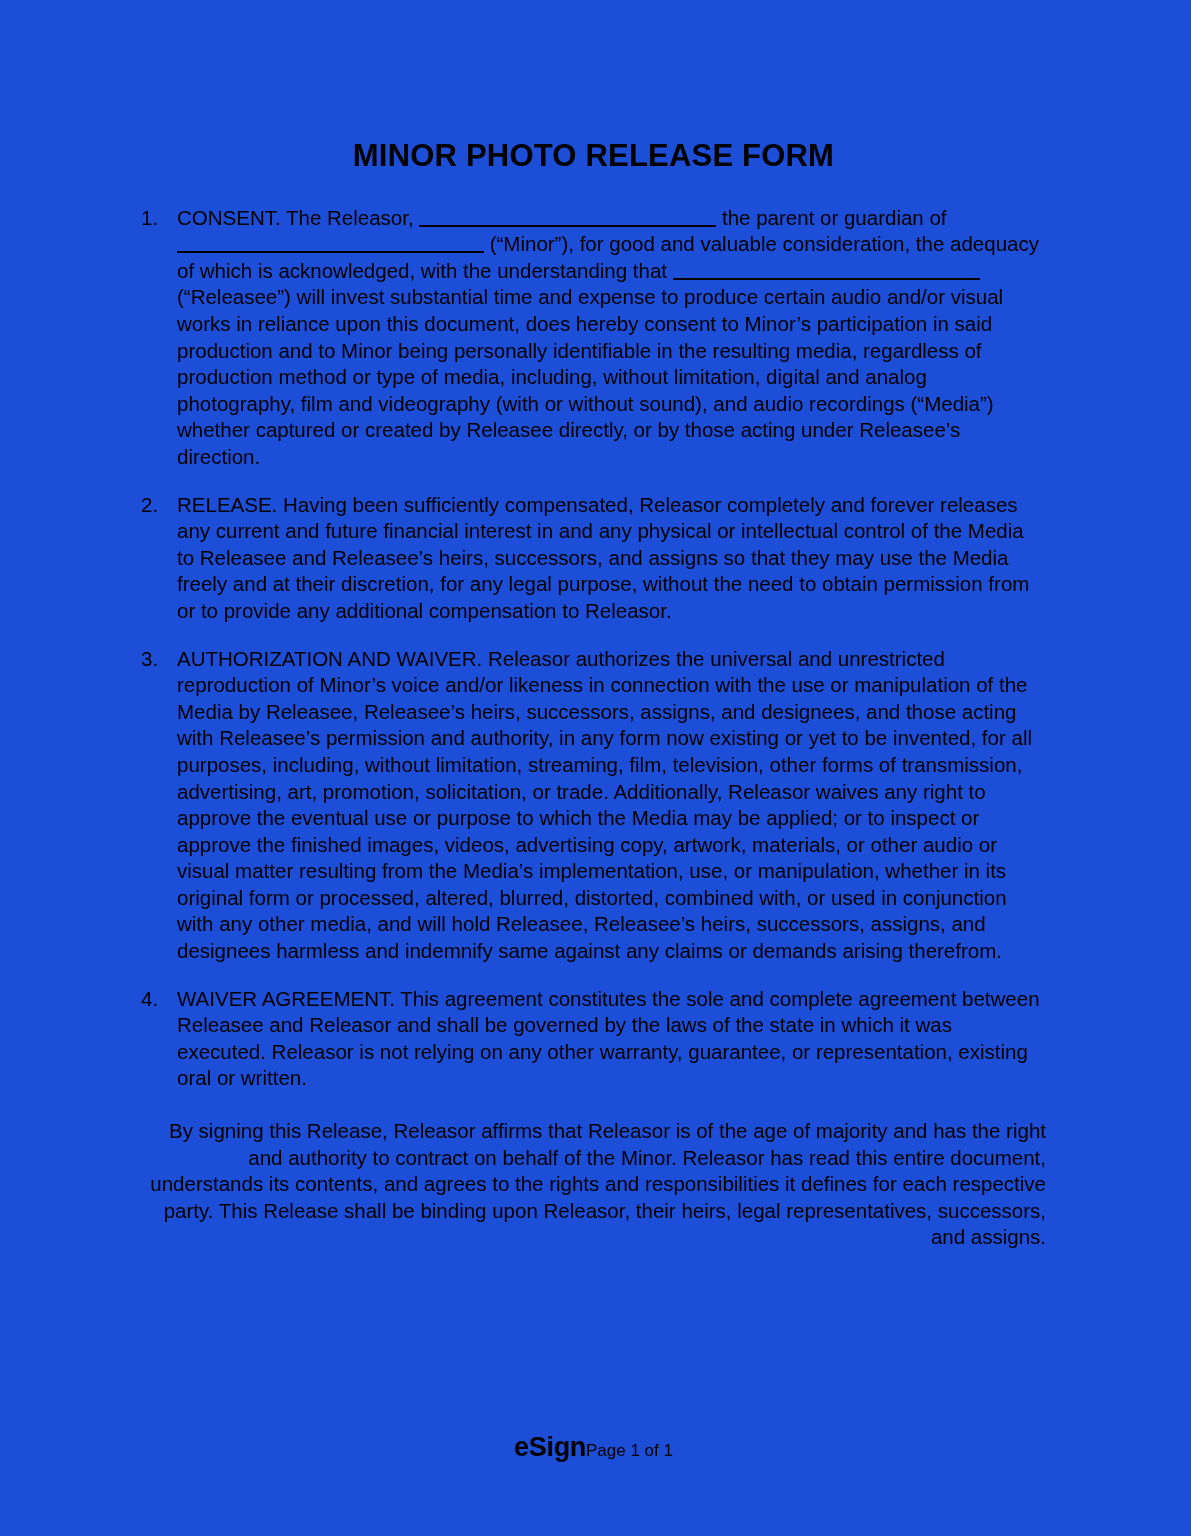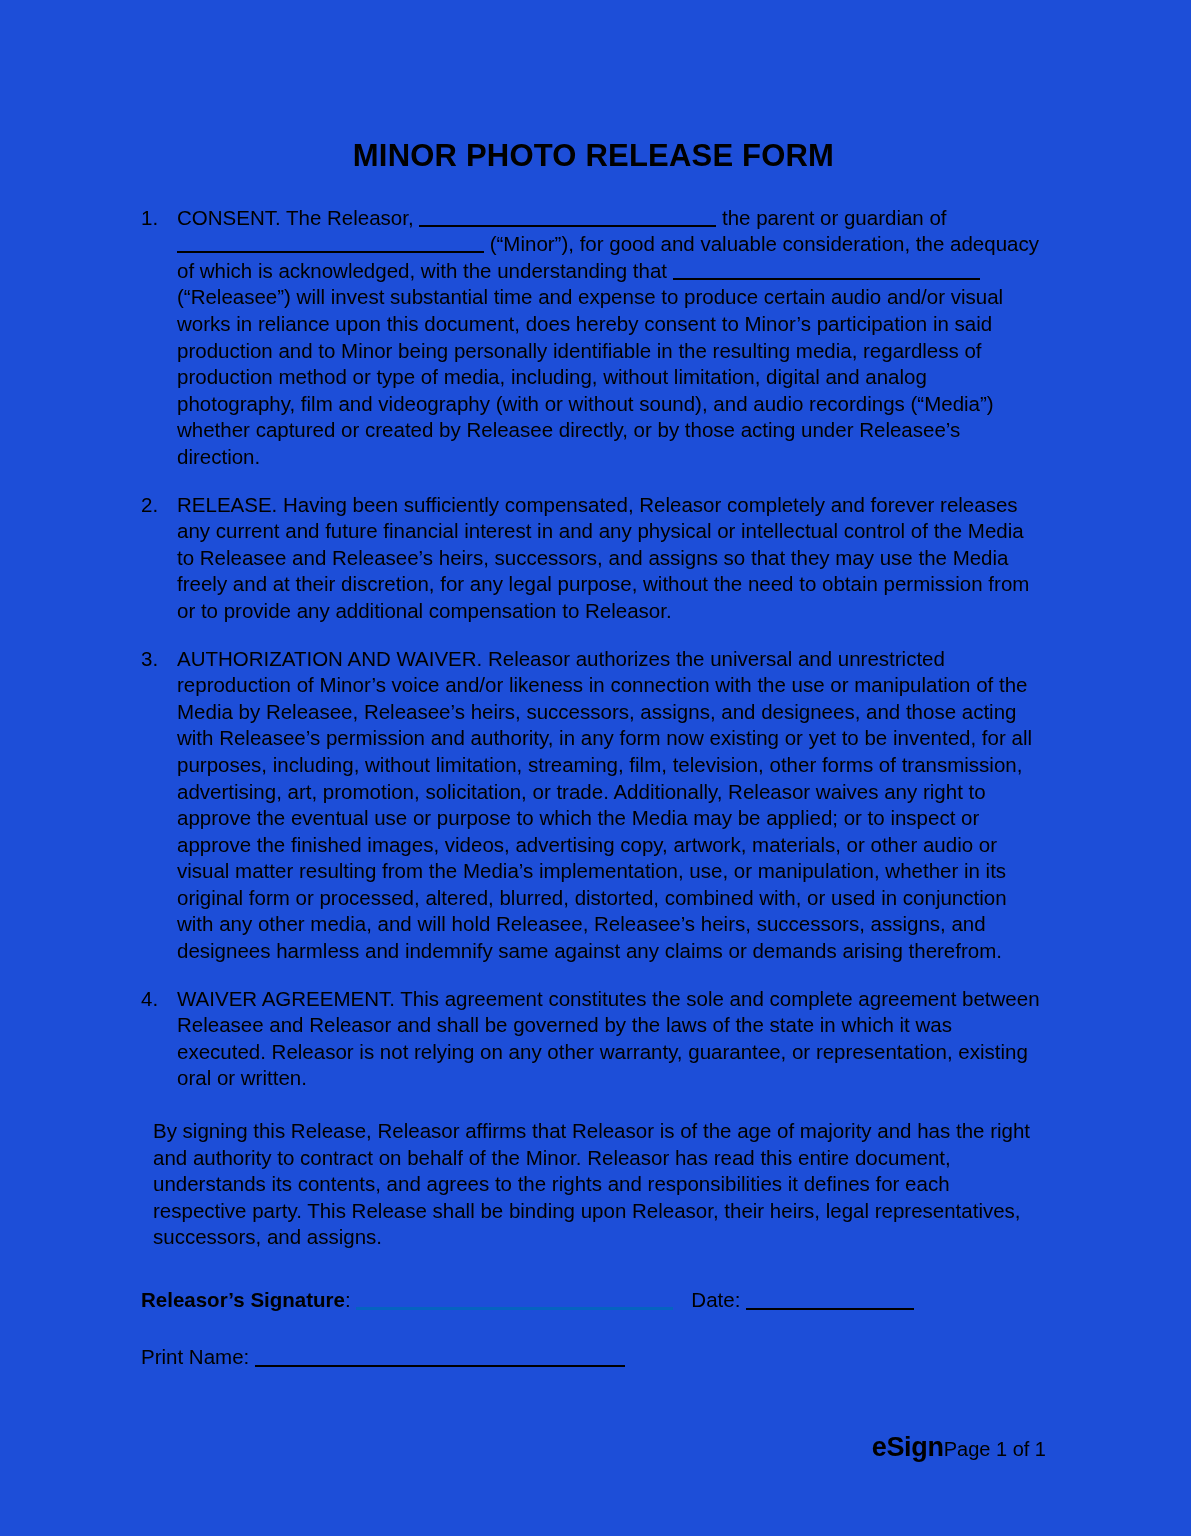--- a/index.html
+++ b/index.html
@@ -72,23 +72,23 @@
     margin-bottom: -2px;
   }
   .rule-a { width: 297px; }
   .rule-b { width: 307px; }
   .rule-c { width: 307px; }
 
   
   .closing {
     font-size: 20.5px;
     line-height: 26.6px;
-    margin: 12px;
+    margin: 0;
     margin-top: 26px;
-    text-align: left;
+    text-align: right;
   }
 
   
   .sig-block {
     margin-top: 34px;
   }
   .sig-row {
     font-size: 20.5px;
     line-height: 30px;
     white-space: nowrap;
@@ -118,29 +118,29 @@
   .gap-date { display: inline-block; width: 18px; }
 
   
   .footer {
     position: absolute;
     left: 141px;
     right: 145px;
     top: 1432px;
     display: flex;
     align-items: baseline;
-    justify-content: flex-end;
+    justify-content: center;
   }
   .footer-logo {
     font-size: 27px;
     font-weight: bold;
     letter-spacing: -0.3px;
   }
   .footer-page {
-    font-size: 20px;
+    font-size: 17px;
   }
 </style>
 </head>
 <body>
 
 <div class="page">
 
   <div class="content">
 
     <h1 class="doc-title">MINOR PHOTO RELEASE FORM</h1>
@@ -160,34 +160,20 @@
       </li>
 
       <li class="clause">
         <span class="clause-num">4.</span><span class="clause-title">WAIVER AGREEMENT</span><span>. This agreement constitutes the sole and complete agreement between Releasee and Releasor and shall be governed by the laws of the state in which it was executed. Releasor is not relying on any other warranty, guarantee, or representation, existing oral or written.</span>
       </li>
 
     </ol>
 
     <p class="closing">By signing this Release, Releasor affirms that Releasor is of the age of majority and has the right and authority to contract on behalf of the Minor. Releasor has read this entire document, understands its contents, and agrees to the rights and responsibilities it defines for each respective party. This Release shall be binding upon Releasor, their heirs, legal representatives, successors, and assigns.</p>
 
-    <div class="sig-block">
-
-      <div class="sig-row">
-        <span class="sig-label-bold">Releasor’s Signature</span><span>:</span>
-        <span class="sig-line sig-line-blue"></span><span class="gap-date"></span><span>Date:</span>
-        <span class="sig-line sig-line-date"></span>
-      </div>
-
-      <div class="sig-row print-row">
-        <span>Print Name:</span>
-        <span class="sig-line sig-line-print"></span>
-      </div>
-
-    </div>
 
   </div>
 
   <div class="footer">
     <div class="footer-logo">eSign</div>
     <div class="footer-page">Page 1 of 1</div>
   </div>
 
 </div>
 

